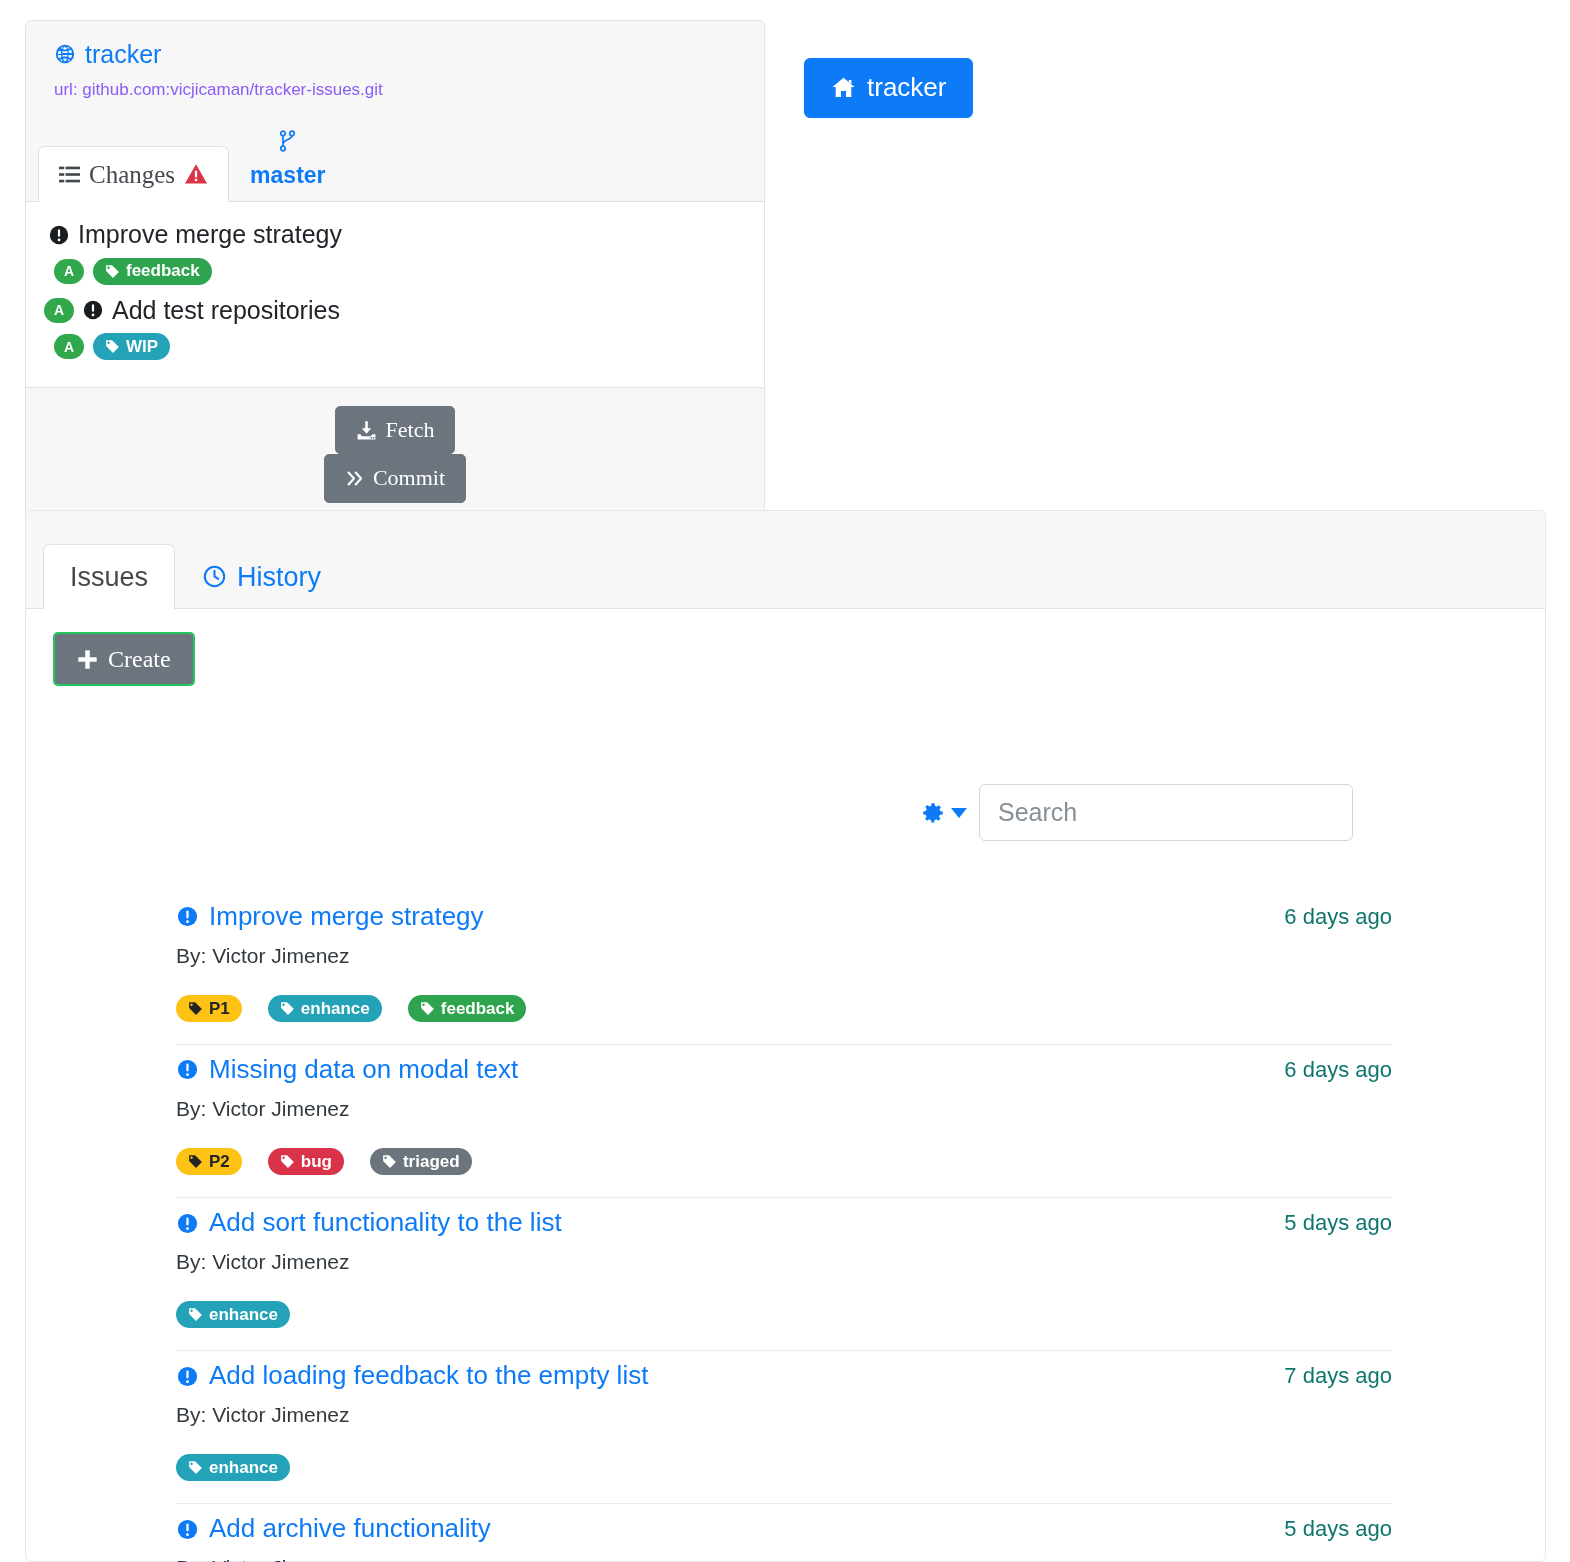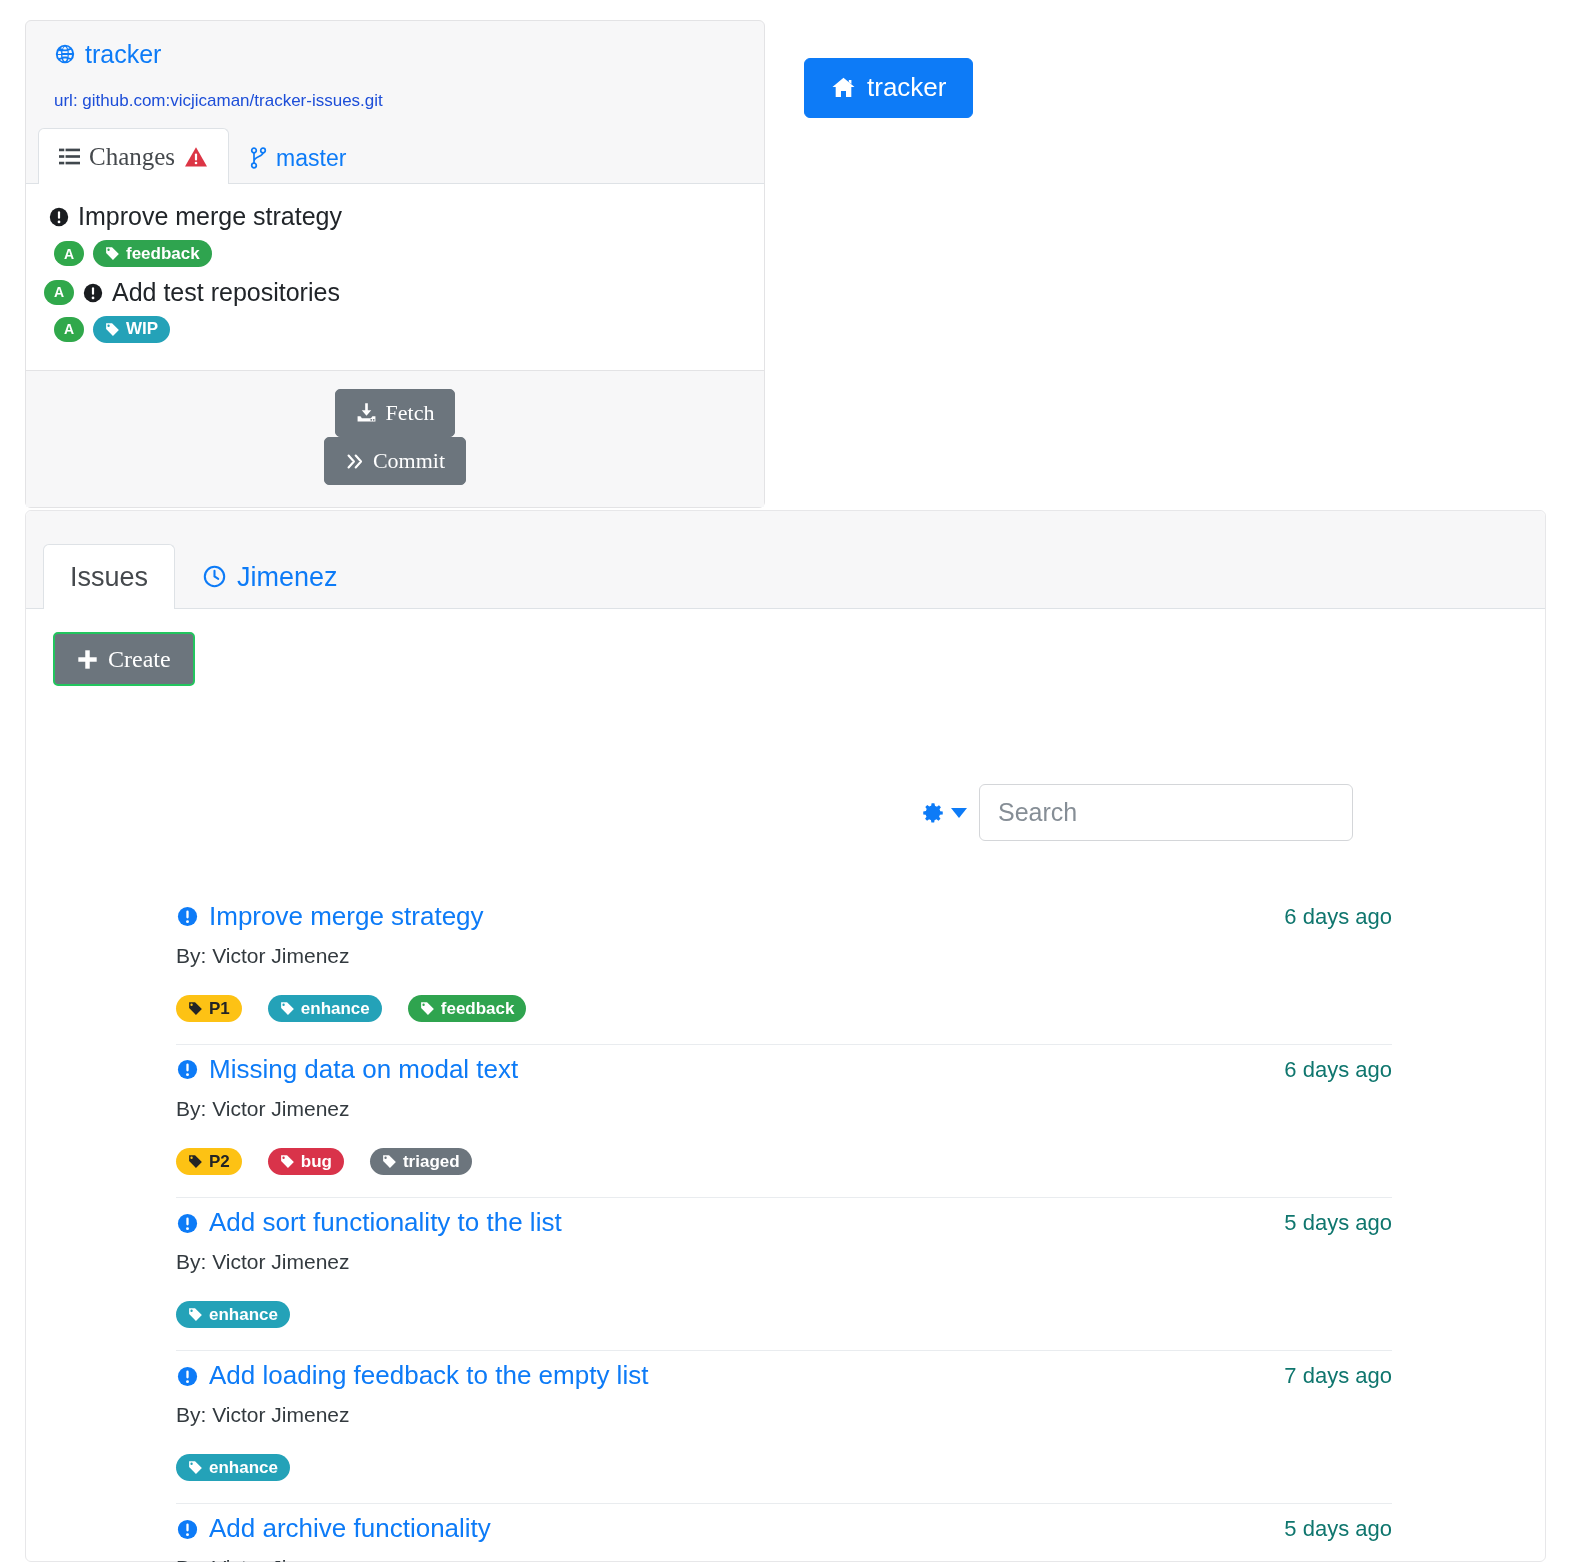--- a/index.html
+++ b/index.html
@@ -31,23 +31,23 @@
   .repo-head { padding: 18px 28px 0 28px; }
   .repo-title {
     font-size: 25px;
     color: #0d7bf7;
     display: flex; align-items: center; gap: 9px;
     line-height: 1.2;
     text-decoration: none;
   }
   .repo-title .lbl { color:#0d7bf7; }
   .repo-url {
-    margin-top: 22px;
+    margin-top: 11px;
     font-size: 17px;
-    color: #1d4ed8;
+    color: #8b5cf6;
     font-family: "Liberation Sans", sans-serif;
   }
 
   
   .nav-tabs {
     display: flex;
     align-items: flex-end;
     margin-top: 17px;
     padding-left: 12px;
     border-bottom: 1px solid #dee2e6;
@@ -65,21 +65,21 @@
     display: flex; align-items: center; gap: 9px;
     white-space: nowrap;
   }
   .nav-tab.active {
     background: #ffffff;
     border-color: #dee2e6 #dee2e6 #fff;
     color: #45494d;
     font-family: "Liberation Serif", serif;
     font-size: 25px;
   }
-  .nav-tab.master { font-weight: normal; }
+  .nav-tab.master { font-weight: bold; flex-direction: column; }
 
   .changes-body {
     background: #fff;
     border-bottom: 1px solid #e3e3e5;
     padding: 16px 18px 18px 18px;
   }
   .change-row {
     display: flex; align-items: center; gap: 8px;
     margin-bottom: 4px;
     font-size: 25px;
@@ -404,21 +404,21 @@
       <div class="panel-tab active">
         <span>Issues</span>
       </div>
       <div class="panel-tab">
         <span class="icon">
           <svg width="25" height="25" viewBox="0 0 24 24" fill="none" stroke="#0d7bf7" stroke-width="2">
             <circle cx="12" cy="12" r="9.3"></circle>
             <path d="M12 6.4V12l3.6 2.2" stroke-linecap="round"></path>
           </svg>
         </span>
-        <span>Jimenez</span>
+        <span>History</span>
       </div>
     </div>
 
     <div class="panel-body">
       <button class="create-btn">
         <span class="icon">
           <svg width="21" height="21" viewBox="0 0 16 16" fill="#fff">
             <rect x="6.3" y="1" width="3.4" height="14"></rect>
               <rect x="1" y="6.3" width="14" height="3.4"></rect>
           </svg>

